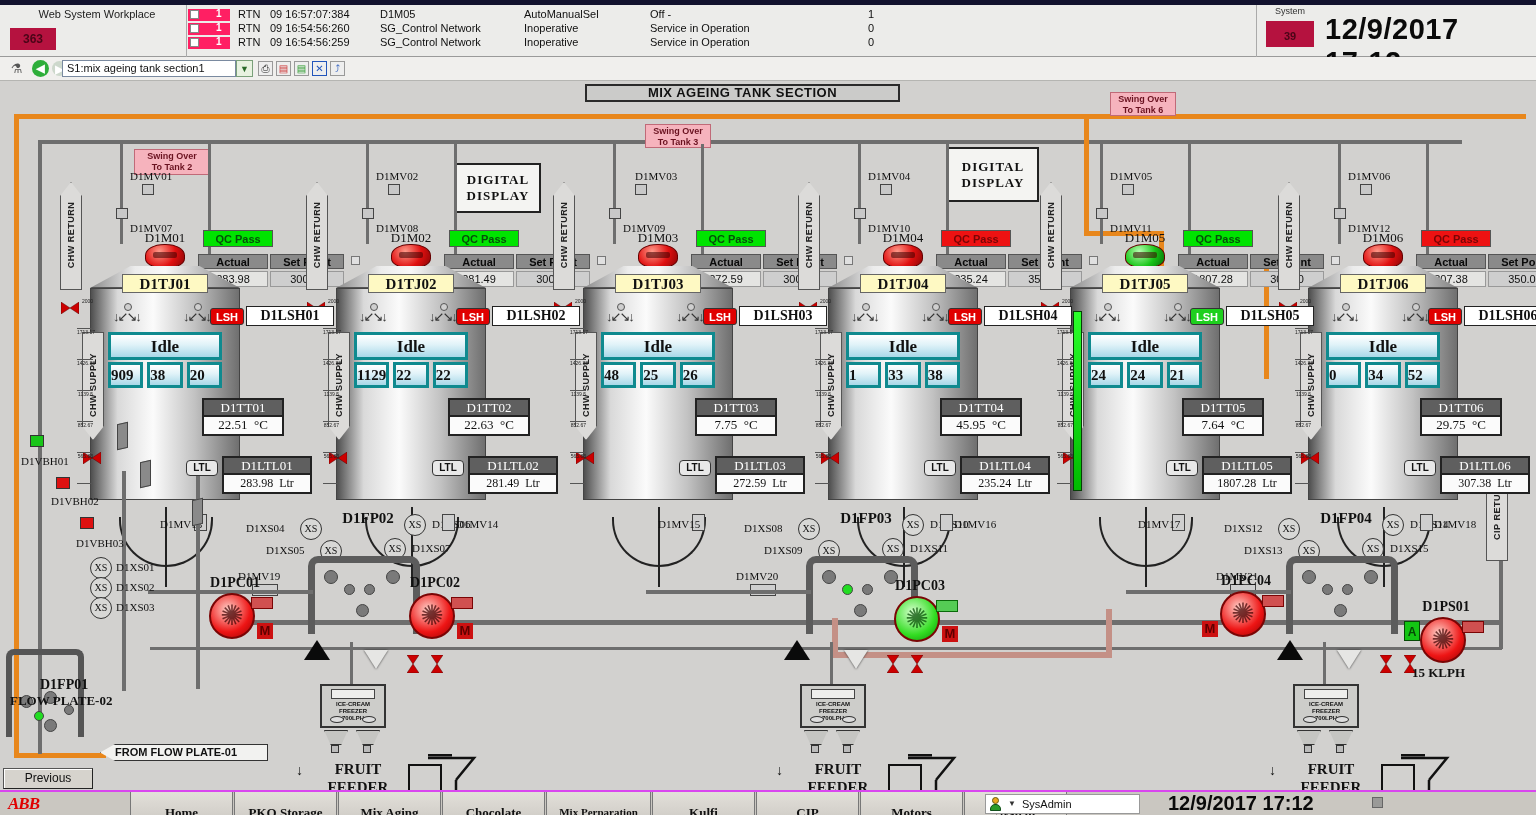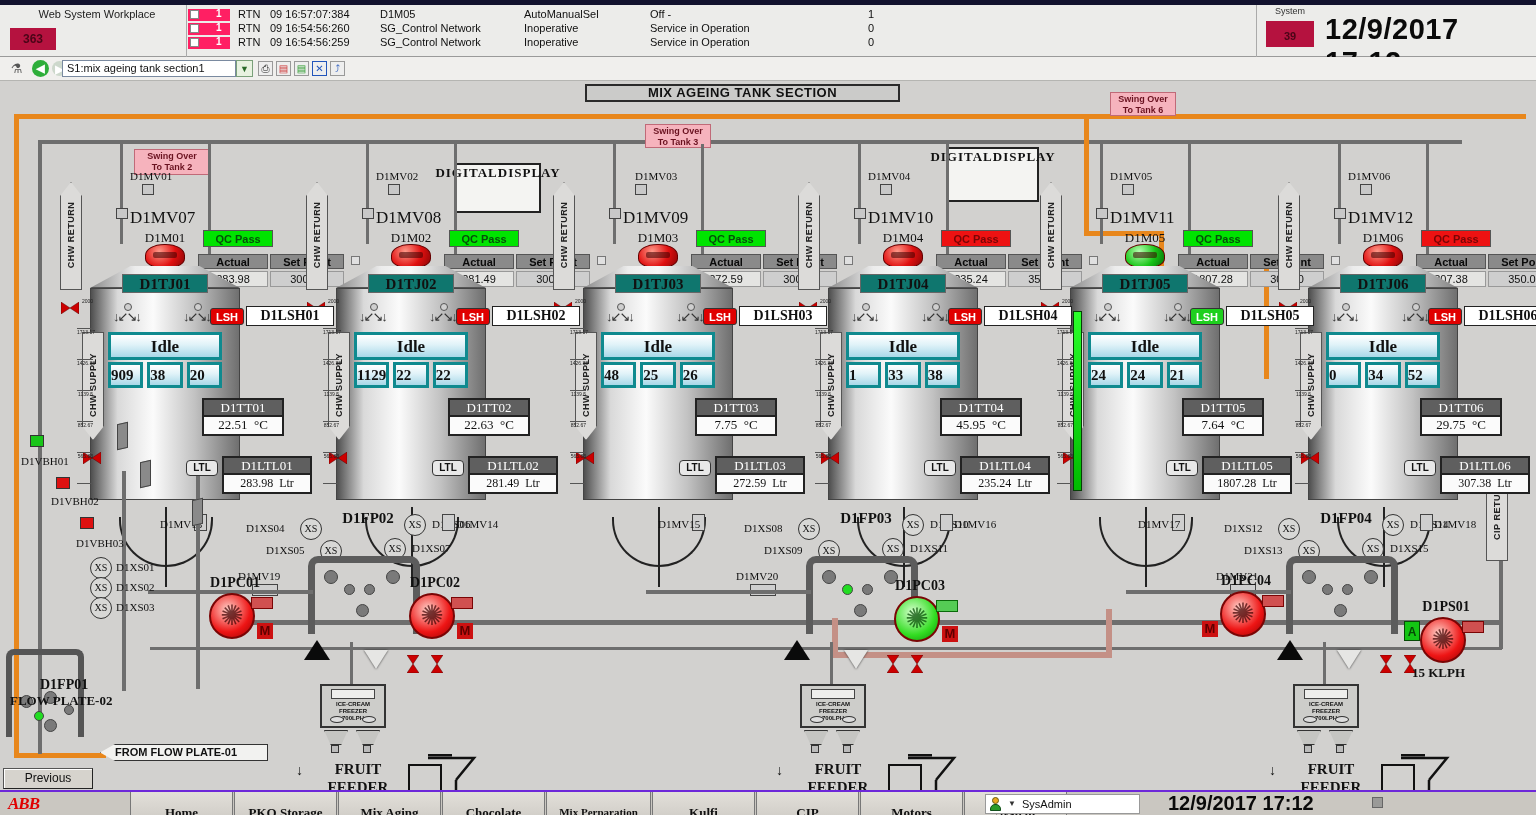--- a/index.html
+++ b/index.html
@@ -33,51 +33,51 @@
   #tb-combo { position:absolute; left:62px; top:3px; width:174px; height:17px; background:#fff; border:1px solid #7a8aa0; font-size:11px; line-height:15px; padding-left:4px; }
   #tb-combo-btn { position:absolute; left:236px; top:3px; width:17px; height:17px; background:#e8f2e0; border:1px solid #7aa07a; font-size:9px; text-align:center; line-height:16px; color:#2a6a2a;}
   .tb-sq { position:absolute; top:4px; width:15px; height:15px; border:1px solid #999; background:#eee; font-size:10px; line-height:13px; text-align:center; }
   
   #main { position:absolute; left:0; top:81px; width:1400px; height:686px; background:#d2d1cf; }
   #page-title { position:absolute; left:585px; top:3px; width:315px; height:18px; background:#cbcbc9; border:2px solid #2a2a2a; text-align:center; font-weight:bold; font-size:13px; line-height:14px; letter-spacing:0.5px; }
   .pipe { position:absolute; background:#6e6e6e; }
   .pipe.or { background:#e8871c; }
   .pipe.sal { background:#c49086; }
   .swing { position:absolute; background:#f6b3bd; border:1px solid #c06a78; color:#6a1220; font-size:9px; font-weight:bold; text-align:center; line-height:1.2; padding-top:1px; }
-  .digital { position:absolute; background:#f4f4f2; border:2px solid #222; font-family:"Liberation Serif", serif; font-size:13px; font-weight:bold; letter-spacing:1px; text-align:center; display:flex; flex-direction:row; justify-content:center; }
+  .digital { position:absolute; background:#f4f4f2; border:2px solid #222; font-family:"Liberation Serif", serif; font-size:13px; font-weight:bold; letter-spacing:1px; text-align:center; display:flex; flex-direction:column; justify-content:center; }
   
   .varrow { position:absolute; width:22px; background:#dcdbd9; border:1px solid #555; }
   .varrow.up { clip-path:polygon(50% 0, 100% 13%, 100% 100%, 0 100%, 0 13%); }
   .varrow.dn { clip-path:polygon(0 0, 100% 0, 100% 87%, 50% 100%, 0 87%); }
   .varrow span { position:absolute; left:-39px; top:46px; width:100px; height:12px; transform:rotate(-90deg); font-size:9px; font-weight:bold; color:#222; text-align:center; letter-spacing:0.5px; }
   .bowtie { position:absolute; width:18px; height:12px; }
   .bowtie svg { display:block; }
   
   .tank { position:absolute; top:170px; width:150px; height:340px; }
   .mv-top { position:absolute; left:34px; top:8px; font-family:"Liberation Serif", serif; font-size:11px; }
-  .mv-side { position:absolute; left:40px; top:38px; font-family:"Liberation Serif", serif; font-size:17px; }
+  .mv-side { position:absolute; left:40px; top:52px; font-family:"Liberation Serif", serif; font-size:11px; }
   .mv-glyph { position:absolute; left:26px; top:38px; width:12px; height:11px; border:1px solid #444; background:#c8c8c8; }
   .motor-label { position:absolute; left:0; top:60px; width:150px; text-align:center; font-family:"Liberation Serif", serif; font-size:13px; }
   .motor-icon { position:absolute; left:55px; top:74px; width:40px; height:24px; border-radius:48% 48% 40% 40%; border:1px solid #600; }
   .motor-icon.m-red { background:radial-gradient(circle at 35% 30%, #ff9a8a, #e01010 55%, #8a0505); }
   .motor-icon.m-green { background:radial-gradient(circle at 35% 30%, #b6ffb0, #17c517 55%, #066c06); }
   .motor-icon::after { content:""; position:absolute; left:7px; top:7px; width:24px; height:6px; background:rgba(60,0,0,0.55); border-radius:2px; }
   .motor-stem { position:absolute; left:73px; top:98px; width:4px; height:10px; background:#2a6a2a; }
   .qc { position:absolute; left:113px; top:60px; width:70px; height:17px; text-align:center; font-size:11px; font-weight:bold; line-height:17px; border:1px solid #555; }
   .qc-green { background:#00e400; color:#05500a; }
   .qc-red { background:#ee1212; color:#7a0505; }
   .ast { position:absolute; left:108px; top:84px; width:152px; height:34px; font-size:11px; }
   .ast .hrow div, .ast .vrow div { float:left; text-align:center; }
   .ast .ha { width:70px; height:15px; background:#8a8a8a; color:#0a0a0a; font-weight:bold; border:1px solid #555; line-height:14px;}
   .ast .hs { width:74px; height:15px; background:#8a8a8a; color:#0a0a0a; font-weight:bold; border:1px solid #555; margin-left:2px; line-height:14px;}
   .ast .va { width:70px; height:16px; background:#e4e4e2; border:1px solid #999; margin-top:2px; line-height:15px;}
   .ast .vs { width:74px; height:16px; background:#cecece; border:1px solid #999; margin-left:2px; margin-top:2px; line-height:15px;}
   .ast .chk { position:absolute; right:-10px; top:2px; width:9px; height:9px; background:#e0e0e0; border:1px solid #777; font-size:7px; line-height:8px; }
   .cone { position:absolute; left:0; top:96px; width:150px; height:22px; background:linear-gradient(90deg,#8a8a8a,#ececec 30%,#f8f8f8 50%,#bdbdbd 75%,#808080); clip-path:polygon(0 100%, 27% 0, 73% 0, 100% 100%); border-bottom:1px solid #555; }
-  .tj { position:absolute; left:32px; top:104px; width:86px; height:19px; background:#0f766e; border:1px solid #666; text-align:center; font-family:"Liberation Serif", serif; font-weight:bold; font-size:15px; line-height:18px; z-index:5; }
+  .tj { position:absolute; left:32px; top:104px; width:86px; height:19px; background:#fef9c3; border:1px solid #666; text-align:center; font-family:"Liberation Serif", serif; font-weight:bold; font-size:15px; line-height:18px; z-index:5; }
   .vessel { position:absolute; left:0; top:118px; width:150px; height:212px; background:linear-gradient(90deg,#4f4f4f,#d9d9d9 18%,#fbfbfb 42%,#c2c2c2 70%,#6f6f6f); border:1px solid #444; }
   .levelbar { display:none; position:absolute; left:2px; top:22px; width:9px; height:180px; background:linear-gradient(180deg,#2aff2a,#00bb00); border:1px solid #064006; z-index:4; }
   .levelbar.show { display:block; }
   .sprayer { position:absolute; top:14px; width:30px; height:20px; }
   .sprayer .ball { position:absolute; left:11px; top:0; width:8px; height:8px; border-radius:50%; background:#cfcfcf; border:1px solid #555; }
   .sprayer .jet { position:absolute; left:0; top:6px; font-size:13px; color:#333; letter-spacing:-2px; }
   .lsh-pill { position:absolute; right:-4px; top:138px; width:34px; height:17px; border-radius:3px; color:#fff; font-weight:bold; font-size:11px; text-align:center; line-height:17px; z-index:6; border:1px solid #333;}
   .lsh-red { background:#e00000; } .lsh-green { background:#1ed01e; color:#fff; }
   .lsh-tag { position:absolute; right:-94px; top:136px; width:88px; height:20px; background:#fff; border:1.5px solid #222; font-family:"Liberation Serif", serif; font-weight:bold; font-size:14px; text-align:center; line-height:18px; z-index:6; }
   .idlebox { position:absolute; left:18px; top:162px; width:114px; height:28px; border:3px solid #0f8a8f; background:linear-gradient(180deg,#ffffff,#dff2f8 45%,#a8d8e8); text-align:center; font-family:"Liberation Serif", serif; font-weight:bold; font-size:17px; line-height:23px; z-index:3;}
@@ -136,21 +136,21 @@
   
   .small-serif { font-family:"Liberation Serif", serif; font-size:11px; position:absolute; white-space:nowrap; }
   .vbh { position:absolute; width:14px; height:12px; border:1px solid #333; }
   .vbh.green { background:#19c519; } .vbh.red { background:#dd1111; }
   .slantv { position:absolute; width:11px; height:26px; background:#8a8a8a; border:1px solid #444; transform:skewY(-12deg); }
   .fp01 { position:absolute; left:6px; top:568px; width:78px; height:88px; border:6px solid #555; border-bottom:none; border-radius:8px 8px 0 0; }
   .arrow-tag { position:absolute; background:#f2f2f0; border:1.5px solid #333; font-weight:bold; font-size:11px; line-height:15px; padding-left:14px; clip-path:polygon(0 50%, 9% 0, 100% 0, 100% 100%, 9% 100%); }
   
   #prevnext-row { position:absolute; left:0; top:767px; width:1536px; height:23px; }
   .pn-btn { position:absolute; top:1px; height:21px; background:#d6d3cd; border:1px solid #555; border-right-color:#222; border-bottom-color:#222; box-shadow:inset 1px 1px 0 #fff; font-size:12px; text-align:center; line-height:19px; }
-  #navbar { position:absolute; left:0; top:790px; width:1536px; height:25px; background:#cac7c1; border-top:2px solid #6d28d9; }
+  #navbar { position:absolute; left:0; top:790px; width:1536px; height:25px; background:#cac7c1; border-top:2px solid #d946ef; }
   #abb-logo { position:absolute; left:8px; top:2px; font-family:"Liberation Serif", serif; font-style:italic; font-weight:bold; font-size:17px; color:#e00000; letter-spacing:-1px; }
   .nav-item { position:absolute; top:0; height:41px; background:linear-gradient(180deg,#e2dfd9,#c6c3bd); border-left:1px solid #777; border-right:1px solid #777; text-align:center; font-family:"Liberation Serif", serif; font-weight:bold; font-size:13px; display:flex; align-items:center; justify-content:center; line-height:1.0; }
   #user-box { position:absolute; left:985px; top:2px; width:155px; height:20px; background:#fff; border:1px solid #999; font-size:11px; }
   #user-ico { position:absolute; left:3px; top:2px; width:13px; height:15px; }
   #user-ico .h { position:absolute; left:3px; top:0; width:7px; height:7px; border-radius:50%; background:#e8a820; border:1px solid #6a5a10;}
   #user-ico .b { position:absolute; left:1px; top:7px; width:11px; height:7px; border-radius:5px 5px 0 0; background:#2a9a2a; border:1px solid #11501a;}
   #user-caret { position:absolute; left:22px; top:4px; font-size:8px; color:#333; }
   #user-name { position:absolute; left:36px; top:3px; }
   #nav-datetime { position:absolute; left:1168px; top:0px; font-size:20px; font-weight:bold; color:#0a0a0a; }
   #nav-sq { position:absolute; left:1372px; top:5px; width:11px; height:11px; background:#9a9a98; border:1px solid #666; }

